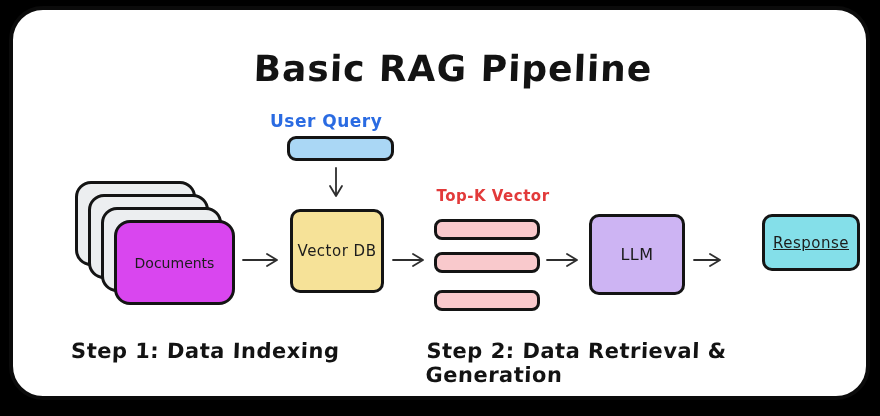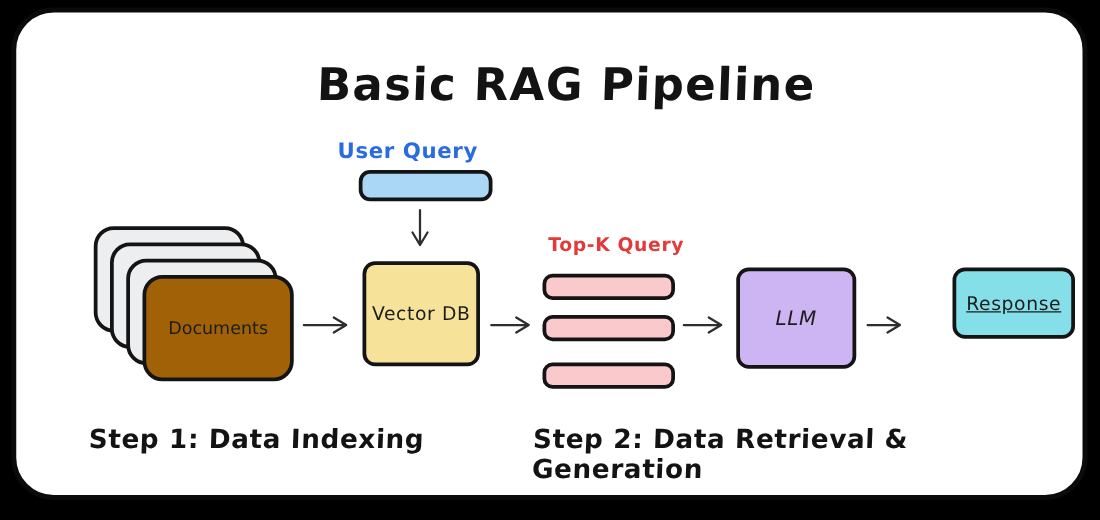--- a/index.html
+++ b/index.html
@@ -68,21 +68,21 @@
   }
   .uq-box {
     position: absolute;
     left: 274px; top: 126px;
     width: 107px; height: 25px;
     border: 3px solid #141414;
     border-radius: 9px;
   }
   
   .vdb  { left: 277px; top: 199px; width: 94px; height: 84px; }
-  .llm  { left: 576px; top: 204px; width: 96px; height: 81px; font-style: italic; font-size: 16px; }
+  .llm  { left: 576px; top: 204px; width: 96px; height: 81px; font-size: 16px; }
   .resp { left: 749px; top: 204px; width: 98px; height: 57px; text-decoration: underline; }
   
   .chunks-label {
     position: absolute;
     left: 410px; top: 177px;
     width: 140px;
     text-align: center;
     font-size: 15px;
     font-weight: 700;
     letter-spacing: 0.5px;
@@ -134,42 +134,42 @@
     <div class="arrow" style="left:315px; top:157px;">
       <svg width="16" height="36" viewBox="0 0 16 36">
           <path d="M8 1 V28 M2 19 L8 29 L14 19"></path>
         </svg>
     </div>
 
     <div>
       <div class="doc-card doc-4" style="background-color: rgb(236, 238, 240);"></div>
       <div class="doc-card doc-3" style="background-color: rgb(236, 238, 240);"></div>
       <div class="doc-card doc-2" style="background-color: rgb(236, 238, 240);"></div>
-      <div class="doc-card doc-1" style="background-color: #a16207;">
+      <div class="doc-card doc-1" style="background-color: #d946ef;">
         <span>Documents</span>
       </div>
     </div>
 
     <div class="arrow" style="left:229px; top:242px;">
       <svg width="42" height="16" viewBox="0 0 42 16">
           <path d="M1 8 H34 M25 2 L35 8 L25 14"></path>
         </svg>
     </div>
 
     <div class="node vdb" style="background-color: rgb(246, 226, 152);">
       <span>Vector DB</span>
     </div>
 
     <div class="arrow" style="left:379px; top:242px;">
       <svg width="38" height="16" viewBox="0 0 38 16">
           <path d="M1 8 H30 M21 2 L31 8 L21 14"></path>
         </svg>
     </div>
 
-    <div class="chunks-label" style="color: rgb(226, 58, 58);">Top-K Query</div>
+    <div class="chunks-label" style="color: rgb(226, 58, 58);">Top-K Vector</div>
     <div class="chunk chunk-1" style="background-color: rgb(249, 201, 204);"></div>
     <div class="chunk chunk-2" style="background-color: rgb(249, 201, 204);"></div>
     <div class="chunk chunk-3" style="background-color: rgb(249, 201, 204);"></div>
 
     <div class="arrow" style="left:533px; top:242px;">
       <svg width="38" height="16" viewBox="0 0 38 16">
           <path d="M1 8 H30 M21 2 L31 8 L21 14"></path>
         </svg>
     </div>
 

